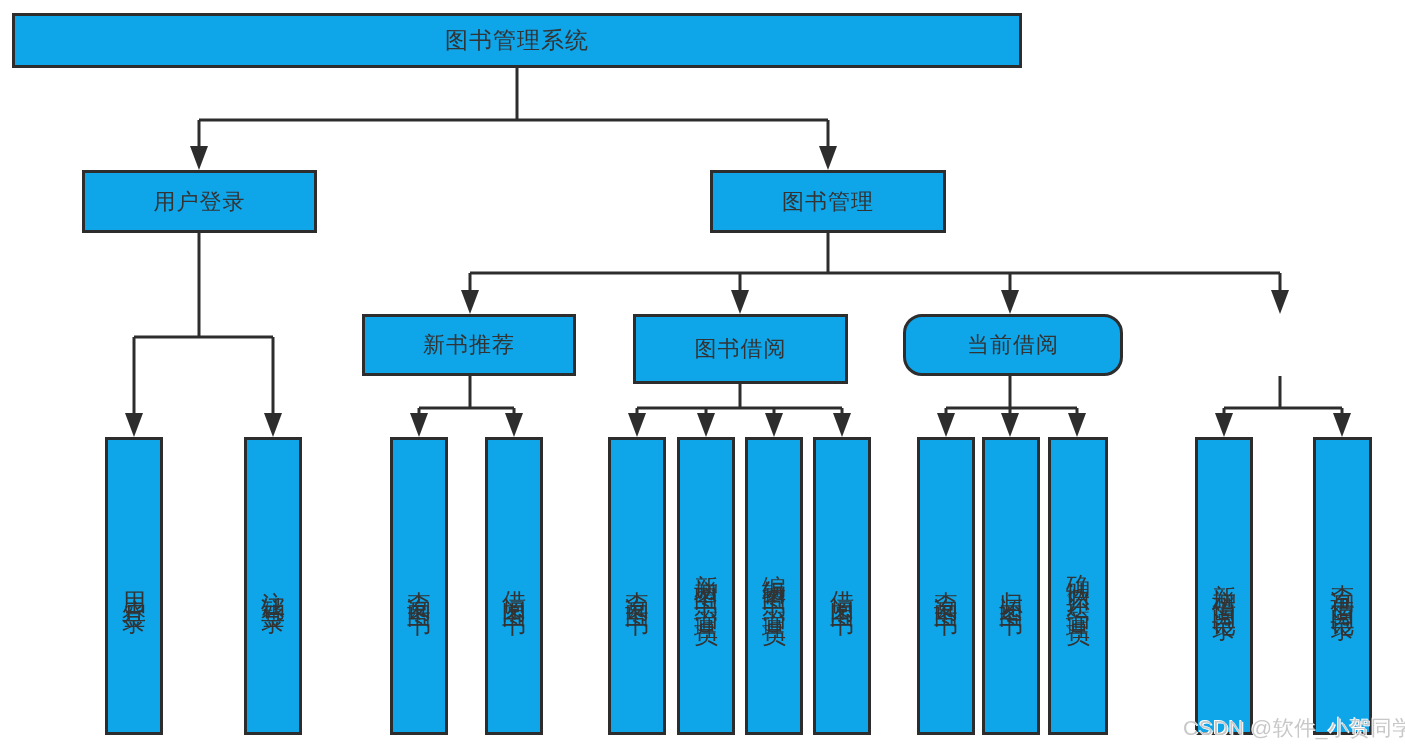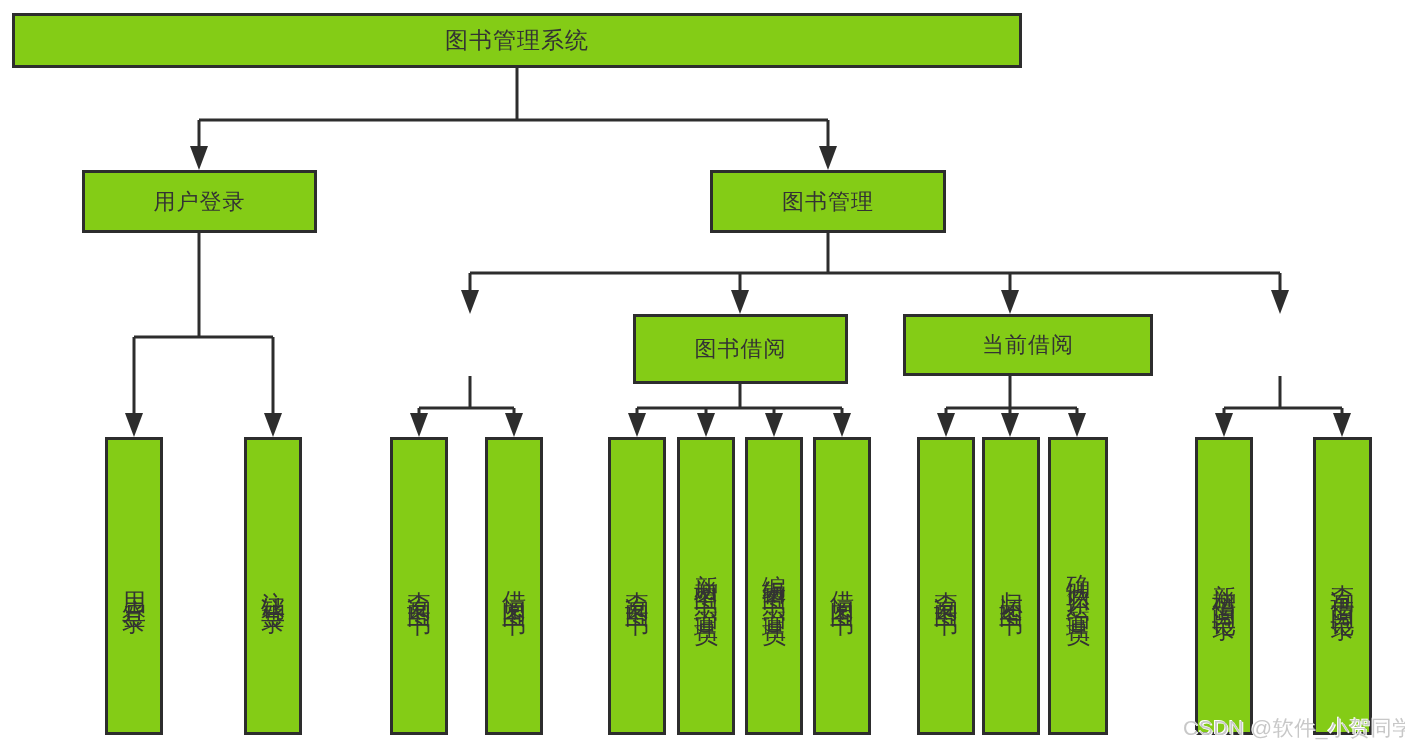--- a/index.html
+++ b/index.html
@@ -26,21 +26,21 @@
     fill: none;
   }
   .carrow {
     fill: var(--line, #2d2d2d);
     stroke: none;
   }
   .box {
     position: absolute;
     box-sizing: border-box;
     border: 3px solid var(--line, #2d2d2d);
-    background: #84cc16;
+    background: #0ea5e9;
     display: flex;
     align-items: center;
     justify-content: center;
     color: var(--text, #333333);
     z-index: 2;
   }
   .box.h .lbl {
     font-size: 22px;
     letter-spacing: 1px;
     white-space: nowrap;
@@ -139,24 +139,27 @@
     <span class="lbl">图书管理系统</span>
   </div>
 
   <div class="box h" style="left:82px;top:170px;width:235px;height:63px;">
     <span class="lbl">用户登录</span>
   </div>
   <div class="box h" style="left:710px;top:170px;width:236px;height:63px;">
     <span class="lbl">图书管理</span>
   </div>
 
+  <div class="box h" style="left:362px;top:314px;width:214px;height:62px;">
+    <span class="lbl">新书推荐</span>
+  </div>
   <div class="box h" style="left:633px;top:314px;width:215px;height:70px;">
     <span class="lbl">图书借阅</span>
   </div>
-  <div class="box h" style="left:903px;top:314px;width:250px;height:62px;">
+  <div class="box h" style="left:903px;top:314px;width:220px;height:62px;border-radius:19px;">
     <span class="lbl">当前借阅</span>
   </div>
 
   <div class="box v" style="left:105px;top:437px;width:58px;height:298px;">
     <span class="lbl">用户登录</span>
   </div>
   <div class="box v" style="left:244px;top:437px;width:58px;height:298px;">
     <span class="lbl">注销登录</span>
   </div>
 

